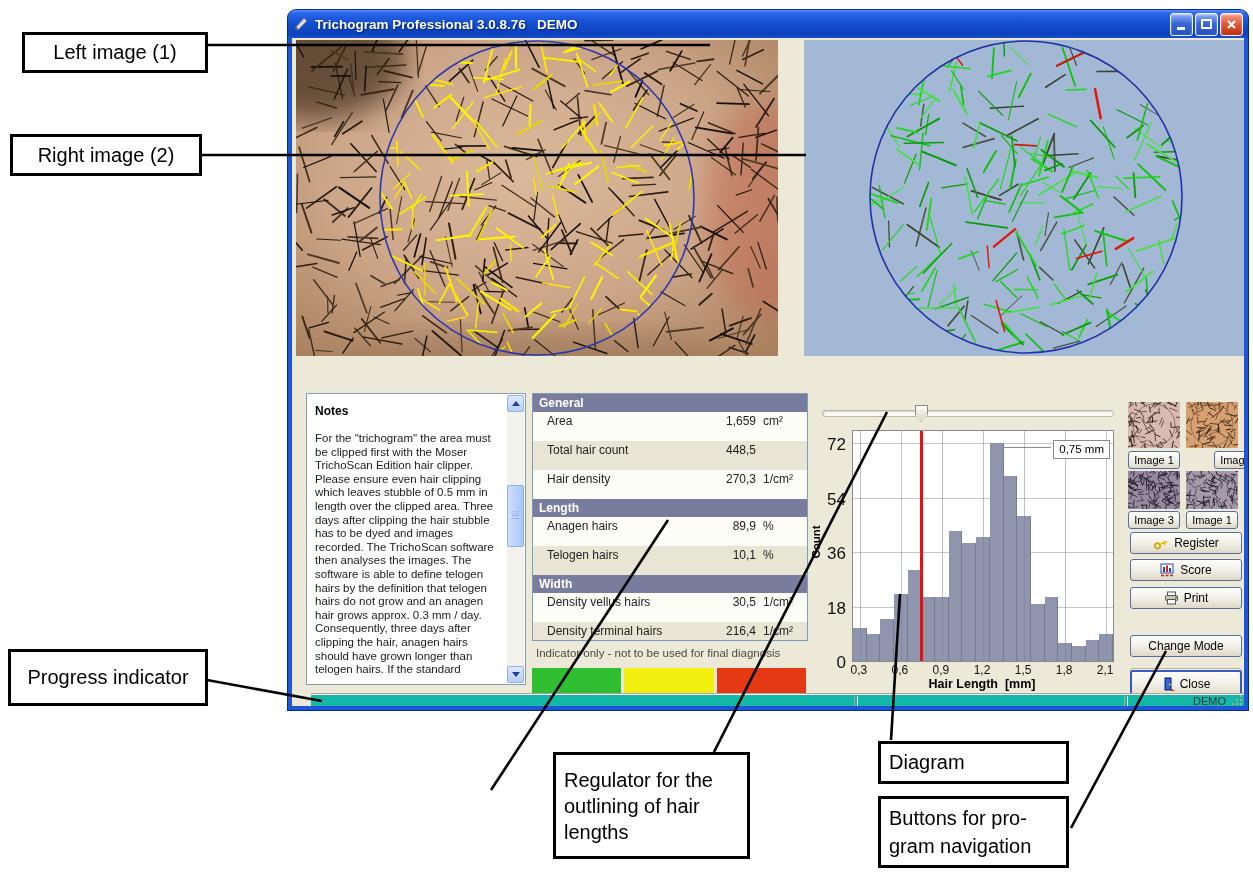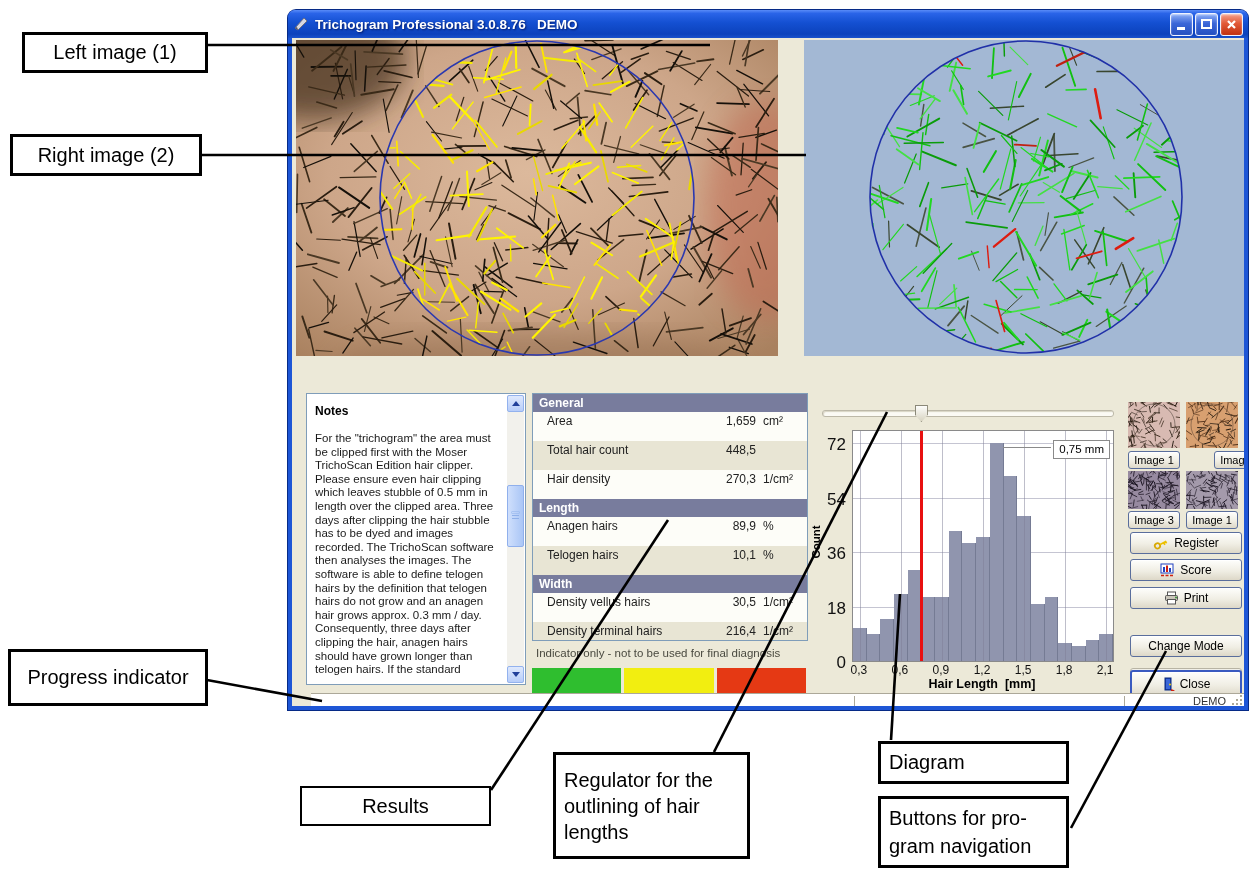--- a/index.html
+++ b/index.html
@@ -83,21 +83,21 @@
   .thumb{position:absolute;width:52px;}
   .mini-btn{position:absolute;width:52px;height:18px;font-size:11px;}
   .xp-btn{display:flex;align-items:center;justify-content:center;gap:5px;box-sizing:border-box;
           border:1px solid #5a6e9c;border-radius:3px;color:#000;
           background:linear-gradient(180deg,#fefefc,#f0eee4 55%,#ddd8c8);box-shadow:inset 0 1px 0 #fff;}
   .nav-btn{position:absolute;left:838px;width:112px;height:22px;font-size:12px;}
   .nav-btn.disabled{color:#a8a494;border-color:#b8b4a4;background:#f0efe8;box-shadow:none;}
   .nav-btn.default{border:2px solid #3a5ac0;}
 
   
-  .statusbar{position:absolute;left:0;right:0;top:655px;height:13px;background:#ffffff;
+  .statusbar{position:absolute;left:0;right:0;top:655px;height:13px;background:#14b8a6;
              border-top:1px solid #aca899;box-shadow:inset 0 1px 0 #fff;margin-left:19px;}
   .sb-sep{position:absolute;top:2px;bottom:1px;width:2px;border-left:1px solid #aca899;border-right:1px solid #fff;}
   .sb-demo{position:absolute;right:18px;top:1px;font-size:11px;color:#333;}
   .grip{position:absolute;right:1px;bottom:1px;}
 
   
   .callout{position:absolute;background:#fff;border:3px solid #000;color:#000;font-size:20px;z-index:60;box-sizing:border-box;}
   .co-center{display:flex;align-items:center;justify-content:center;text-align:center;}
   .co-left{display:flex;align-items:center;padding-left:8px;}
   #overlay{position:absolute;left:0;top:0;width:1253px;height:875px;z-index:55;pointer-events:none;}
@@ -1676,21 +1676,20 @@
             </g>
         </svg>
       </div>
 
     </div>
   </div>
 
   <div class="callout co-center" style="left:22px;top:32px;width:186px;height:41px;">Left image (1)</div>
   <div class="callout co-center" style="left:10px;top:134px;width:192px;height:42px;">Right image (2)</div>
   <div class="callout co-center" style="left:8px;top:649px;width:200px;height:57px;">Progress indicator</div>
-  <div class="callout co-center" style="left:300px;top:786px;width:191px;height:40px;border-width:2px;">Results</div>
   <div class="callout co-left" style="left:553px;top:752px;width:197px;height:107px;line-height:26px;">Regulator for the outlining of hair lengths</div>
   <div class="callout co-left" style="left:878px;top:741px;width:191px;height:43px;">Diagram</div>
   <div class="callout co-left" style="left:878px;top:796px;width:191px;height:72px;line-height:28px;">Buttons for pro-gram navigation</div>
 
   <svg id="overlay">
     <g stroke="#000" stroke-width="2.6">
       <line x1="208" y1="45" x2="710" y2="45"></line>
       <line x1="202" y1="155" x2="806" y2="155"></line>
       <line x1="207" y1="680" x2="322" y2="701"></line>
       <line x1="491" y1="790" x2="668" y2="520"></line>

